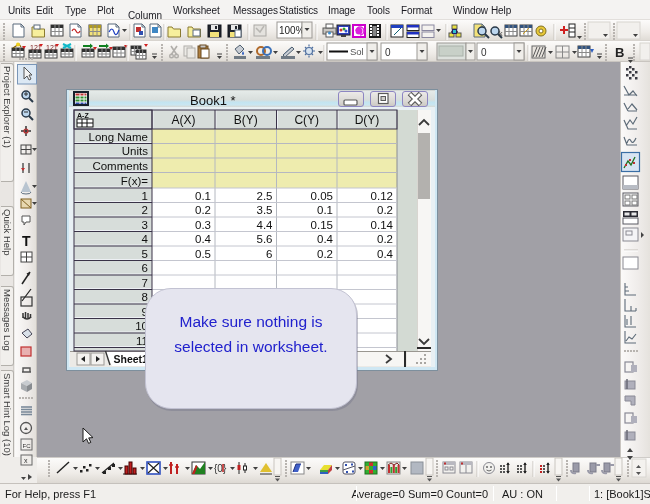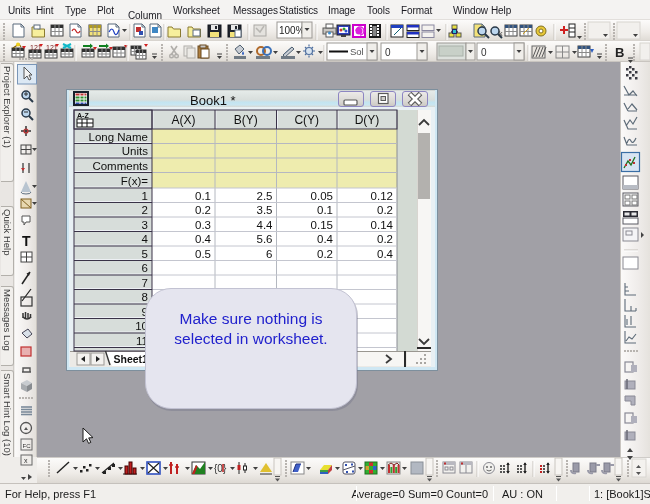--- a/index.html
+++ b/index.html
@@ -1,21 +1,21 @@
 <!DOCTYPE html>
 <html><head><meta charset="utf-8"><style>
 html,body{margin:0;padding:0;}
 #root{position:relative;width:650px;height:504px;overflow:hidden;font-family:"Liberation Sans",sans-serif;background:#eceae7;}
 .abs{position:absolute;}
 div{box-sizing:border-box;}
 </style></head><body>
 <div id="root">
 <div class="abs" style="left:0;top:0;width:650px;height:20px;background:#f4f3f2;border-bottom:1px solid #e2dfdc;"></div>
 <div class="abs" style="left:8px;top:5px;font-size:10px;letter-spacing:-0.1px;color:#1b1b22;white-space:nowrap;">Units</div>
-<div class="abs" style="left:36px;top:5px;font-size:10px;letter-spacing:-0.1px;color:#1b1b22;white-space:nowrap;">Hint</div>
+<div class="abs" style="left:36px;top:5px;font-size:10px;letter-spacing:-0.1px;color:#1b1b22;white-space:nowrap;">Edit</div>
 <div class="abs" style="left:65px;top:5px;font-size:10px;letter-spacing:-0.1px;color:#1b1b22;white-space:nowrap;">Type</div>
 <div class="abs" style="left:97px;top:5px;font-size:10px;letter-spacing:-0.1px;color:#1b1b22;white-space:nowrap;">Plot</div>
 <div class="abs" style="left:128px;top:10px;font-size:10px;letter-spacing:-0.1px;color:#1b1b22;white-space:nowrap;">Column</div>
 <div class="abs" style="left:173px;top:5px;font-size:10px;letter-spacing:-0.1px;color:#1b1b22;white-space:nowrap;">Worksheet</div>
 <div class="abs" style="left:233px;top:5px;font-size:10px;letter-spacing:-0.1px;color:#1b1b22;white-space:nowrap;">Messages</div>
 <div class="abs" style="left:279px;top:5px;font-size:10px;letter-spacing:-0.1px;color:#1b1b22;white-space:nowrap;">Statistics</div>
 <div class="abs" style="left:328px;top:5px;font-size:10px;letter-spacing:-0.1px;color:#1b1b22;white-space:nowrap;">Image</div>
 <div class="abs" style="left:367px;top:5px;font-size:10px;letter-spacing:-0.1px;color:#1b1b22;white-space:nowrap;">Tools</div>
 <div class="abs" style="left:401px;top:5px;font-size:10px;letter-spacing:-0.1px;color:#1b1b22;white-space:nowrap;">Format</div>
 <div class="abs" style="left:445px;top:5px;font-size:10px;letter-spacing:-0.1px;color:#1b1b22;white-space:nowrap;margin-left:8px;">Window</div>
@@ -181,21 +181,21 @@
       <line x1="405" y1="351" x2="405" y2="367" stroke="#2a2a2a" stroke-width="2"></line>
       <rect x="407" y="352" width="24" height="14" fill="#f7f6f4"></rect>
       <rect x="424" y="362" width="2" height="2" fill="#a9a6a2"></rect>
       <rect x="424" y="358" width="2" height="2" fill="#a9a6a2"></rect>
       <rect x="420" y="362" width="2" height="2" fill="#a9a6a2"></rect>
       <rect x="424" y="354" width="2" height="2" fill="#a9a6a2"></rect>
       <rect x="420" y="358" width="2" height="2" fill="#a9a6a2"></rect>
       <rect x="416" y="362" width="2" height="2" fill="#a9a6a2"></rect>
     </svg>
 <div class="abs" style="left:145px;top:288px;width:212px;height:121px;background:#e5e5ef;border:1px solid #c2c2d2;border-radius:26px;box-shadow:1px 2px 0 rgba(120,120,140,0.45);"></div>
-<div class="abs" style="left:145px;top:309px;width:212px;font-size:15.5px;line-height:20px;color:#2121cd;text-align:center;">Make sure nothing is<br>selected in worksheet.</div>
+<div class="abs" style="left:145px;top:309px;width:212px;font-size:15.5px;line-height:25px;color:#2121cd;text-align:center;">Make sure nothing is<br>selected in worksheet.</div>
 <svg class="abs" style="left:0;top:0;" width="650" height="504" viewBox="0 0 650 504">
       <rect x="74" y="92" width="14" height="13" fill="#ffffff" stroke="#16202c" stroke-width="2"></rect>
       <rect x="75.5" y="93.5" width="11" height="2" fill="#c03434"></rect>
       <rect x="75.5" y="96.5" width="11" height="2" fill="#2e8e2e"></rect>
       <rect x="75.5" y="99.5" width="11" height="2" fill="#2e8e2e"></rect>
       <rect x="75.5" y="102.5" width="11" height="1.5" fill="#3050b0"></rect>
       <rect x="79.5" y="93.5" width="1" height="10.5" fill="#f0f0f0"></rect>
       <rect x="83.5" y="93.5" width="1" height="10.5" fill="#f0f0f0"></rect>
       <rect x="344" y="100" width="13" height="5" fill="#ffffff" rx="1" stroke="#5a5a5a" stroke-width="1.2"></rect>
       <rect x="378.5" y="93.5" width="9.5" height="10" fill="#ffffff" stroke="#5a5a5a" stroke-width="1.2"></rect>

